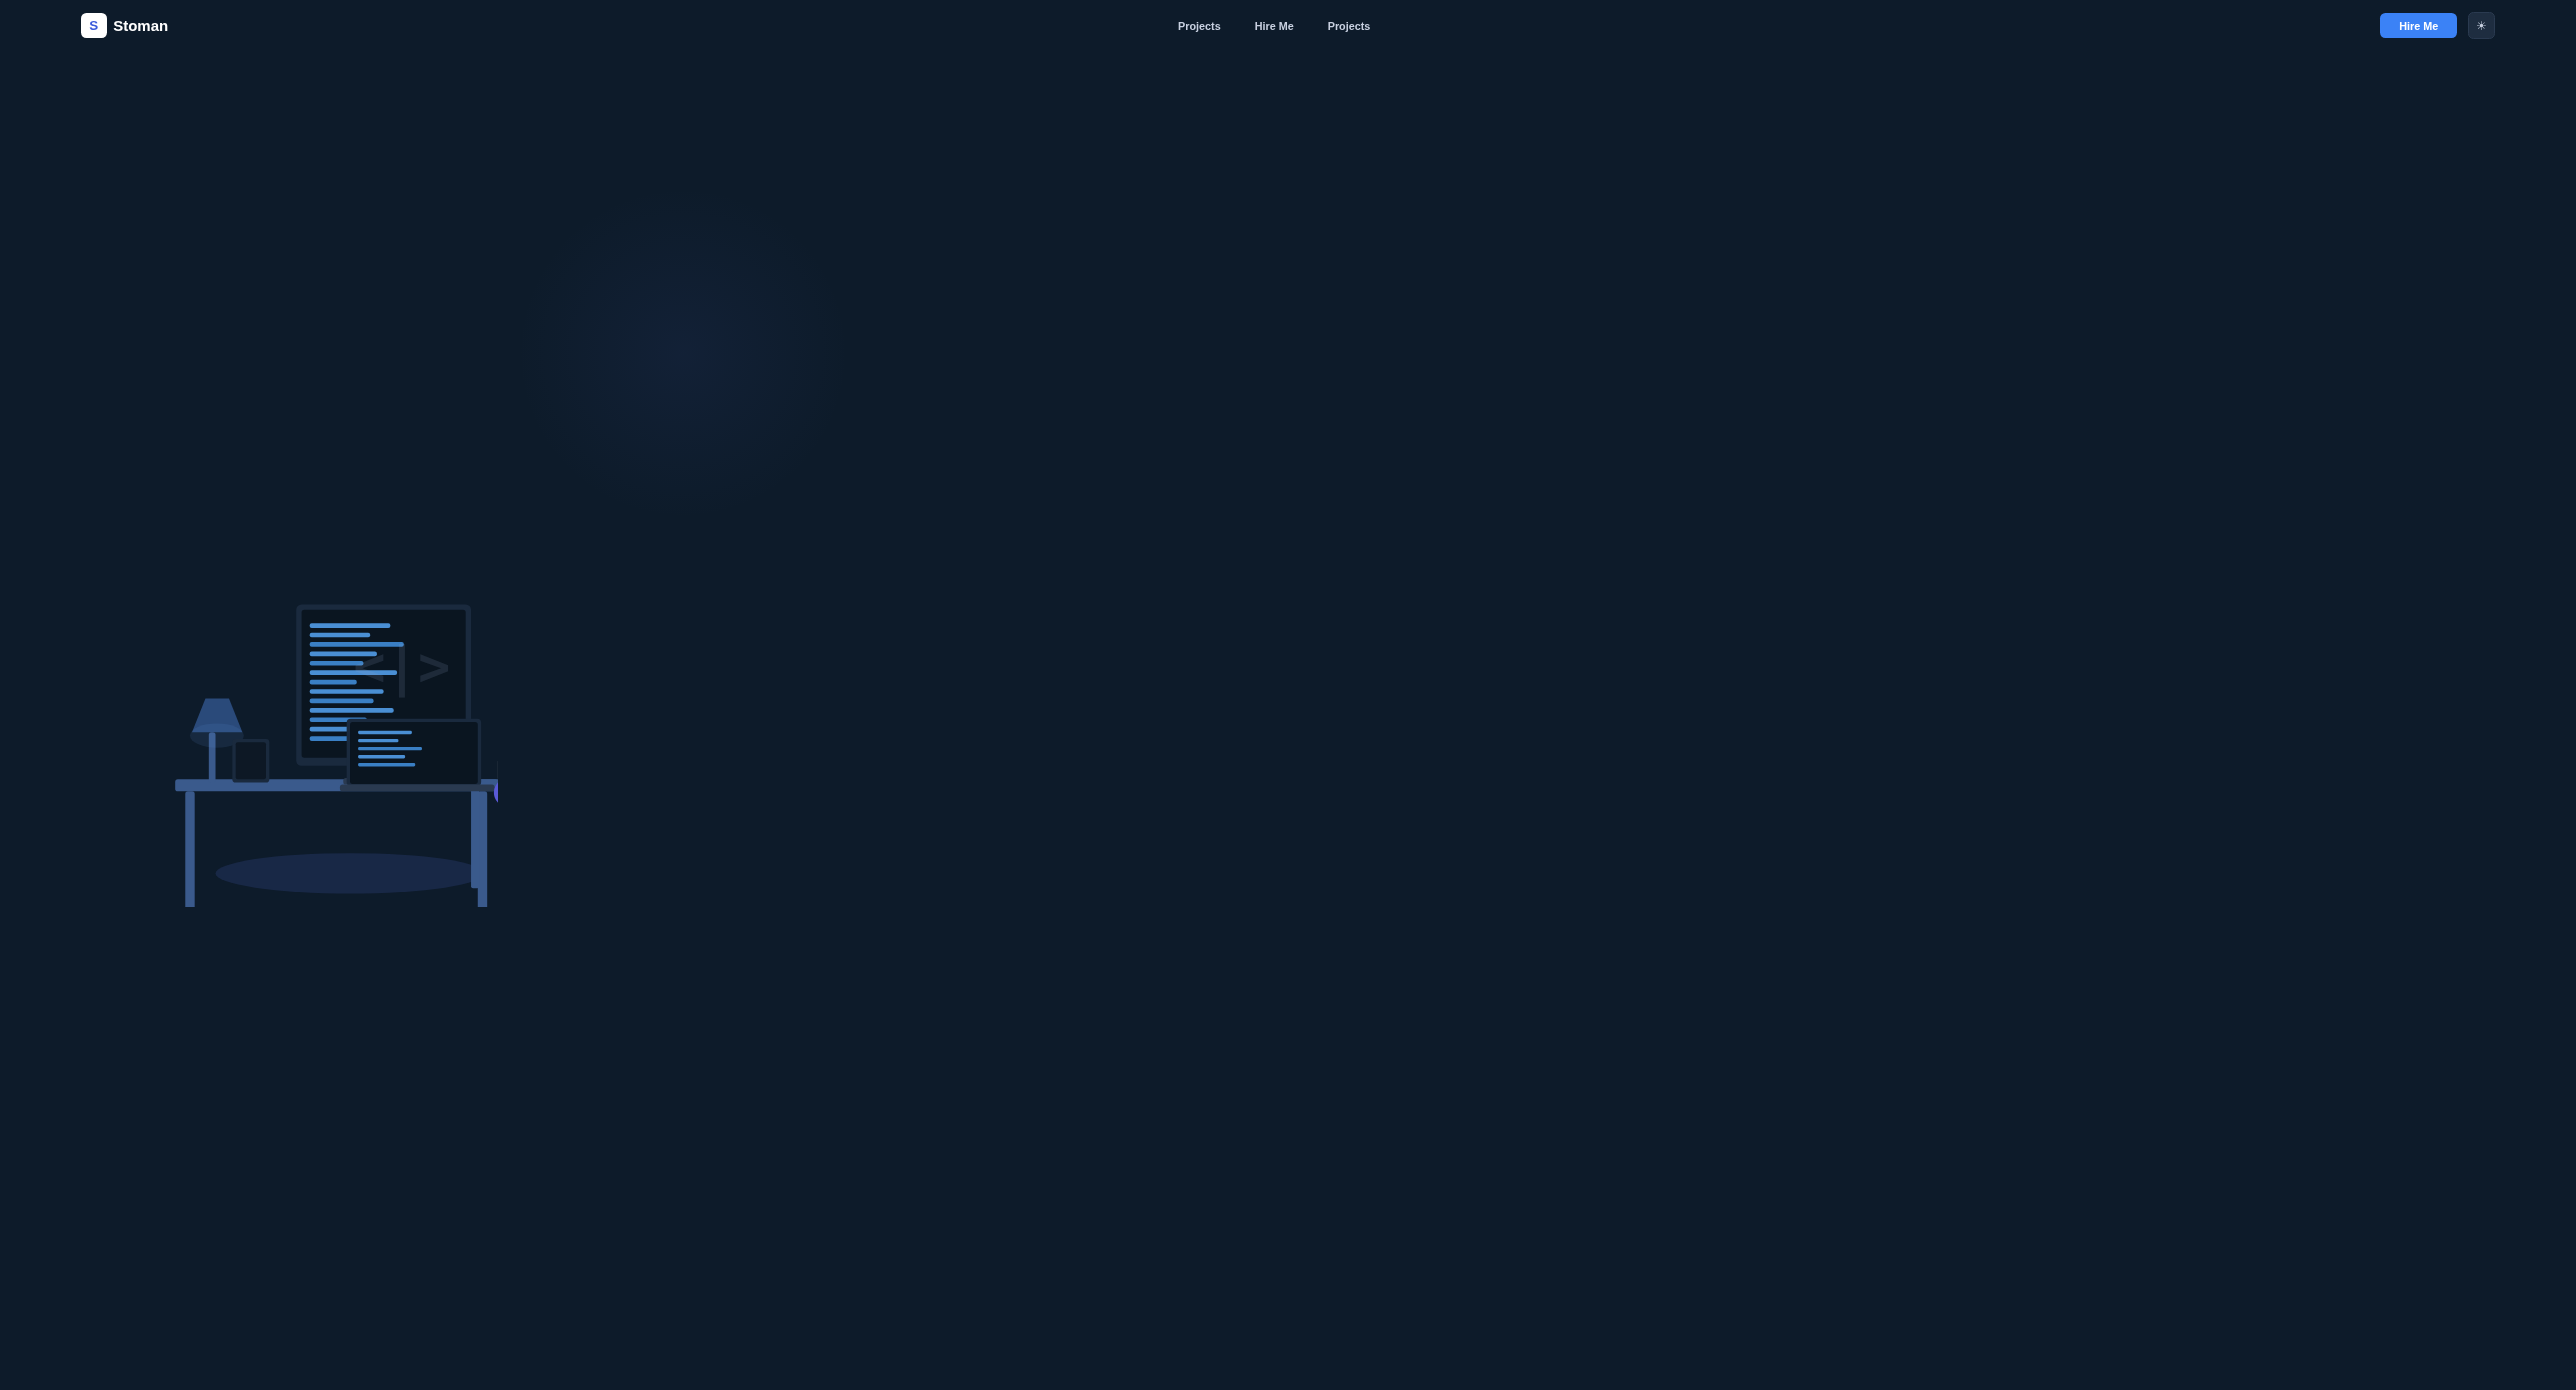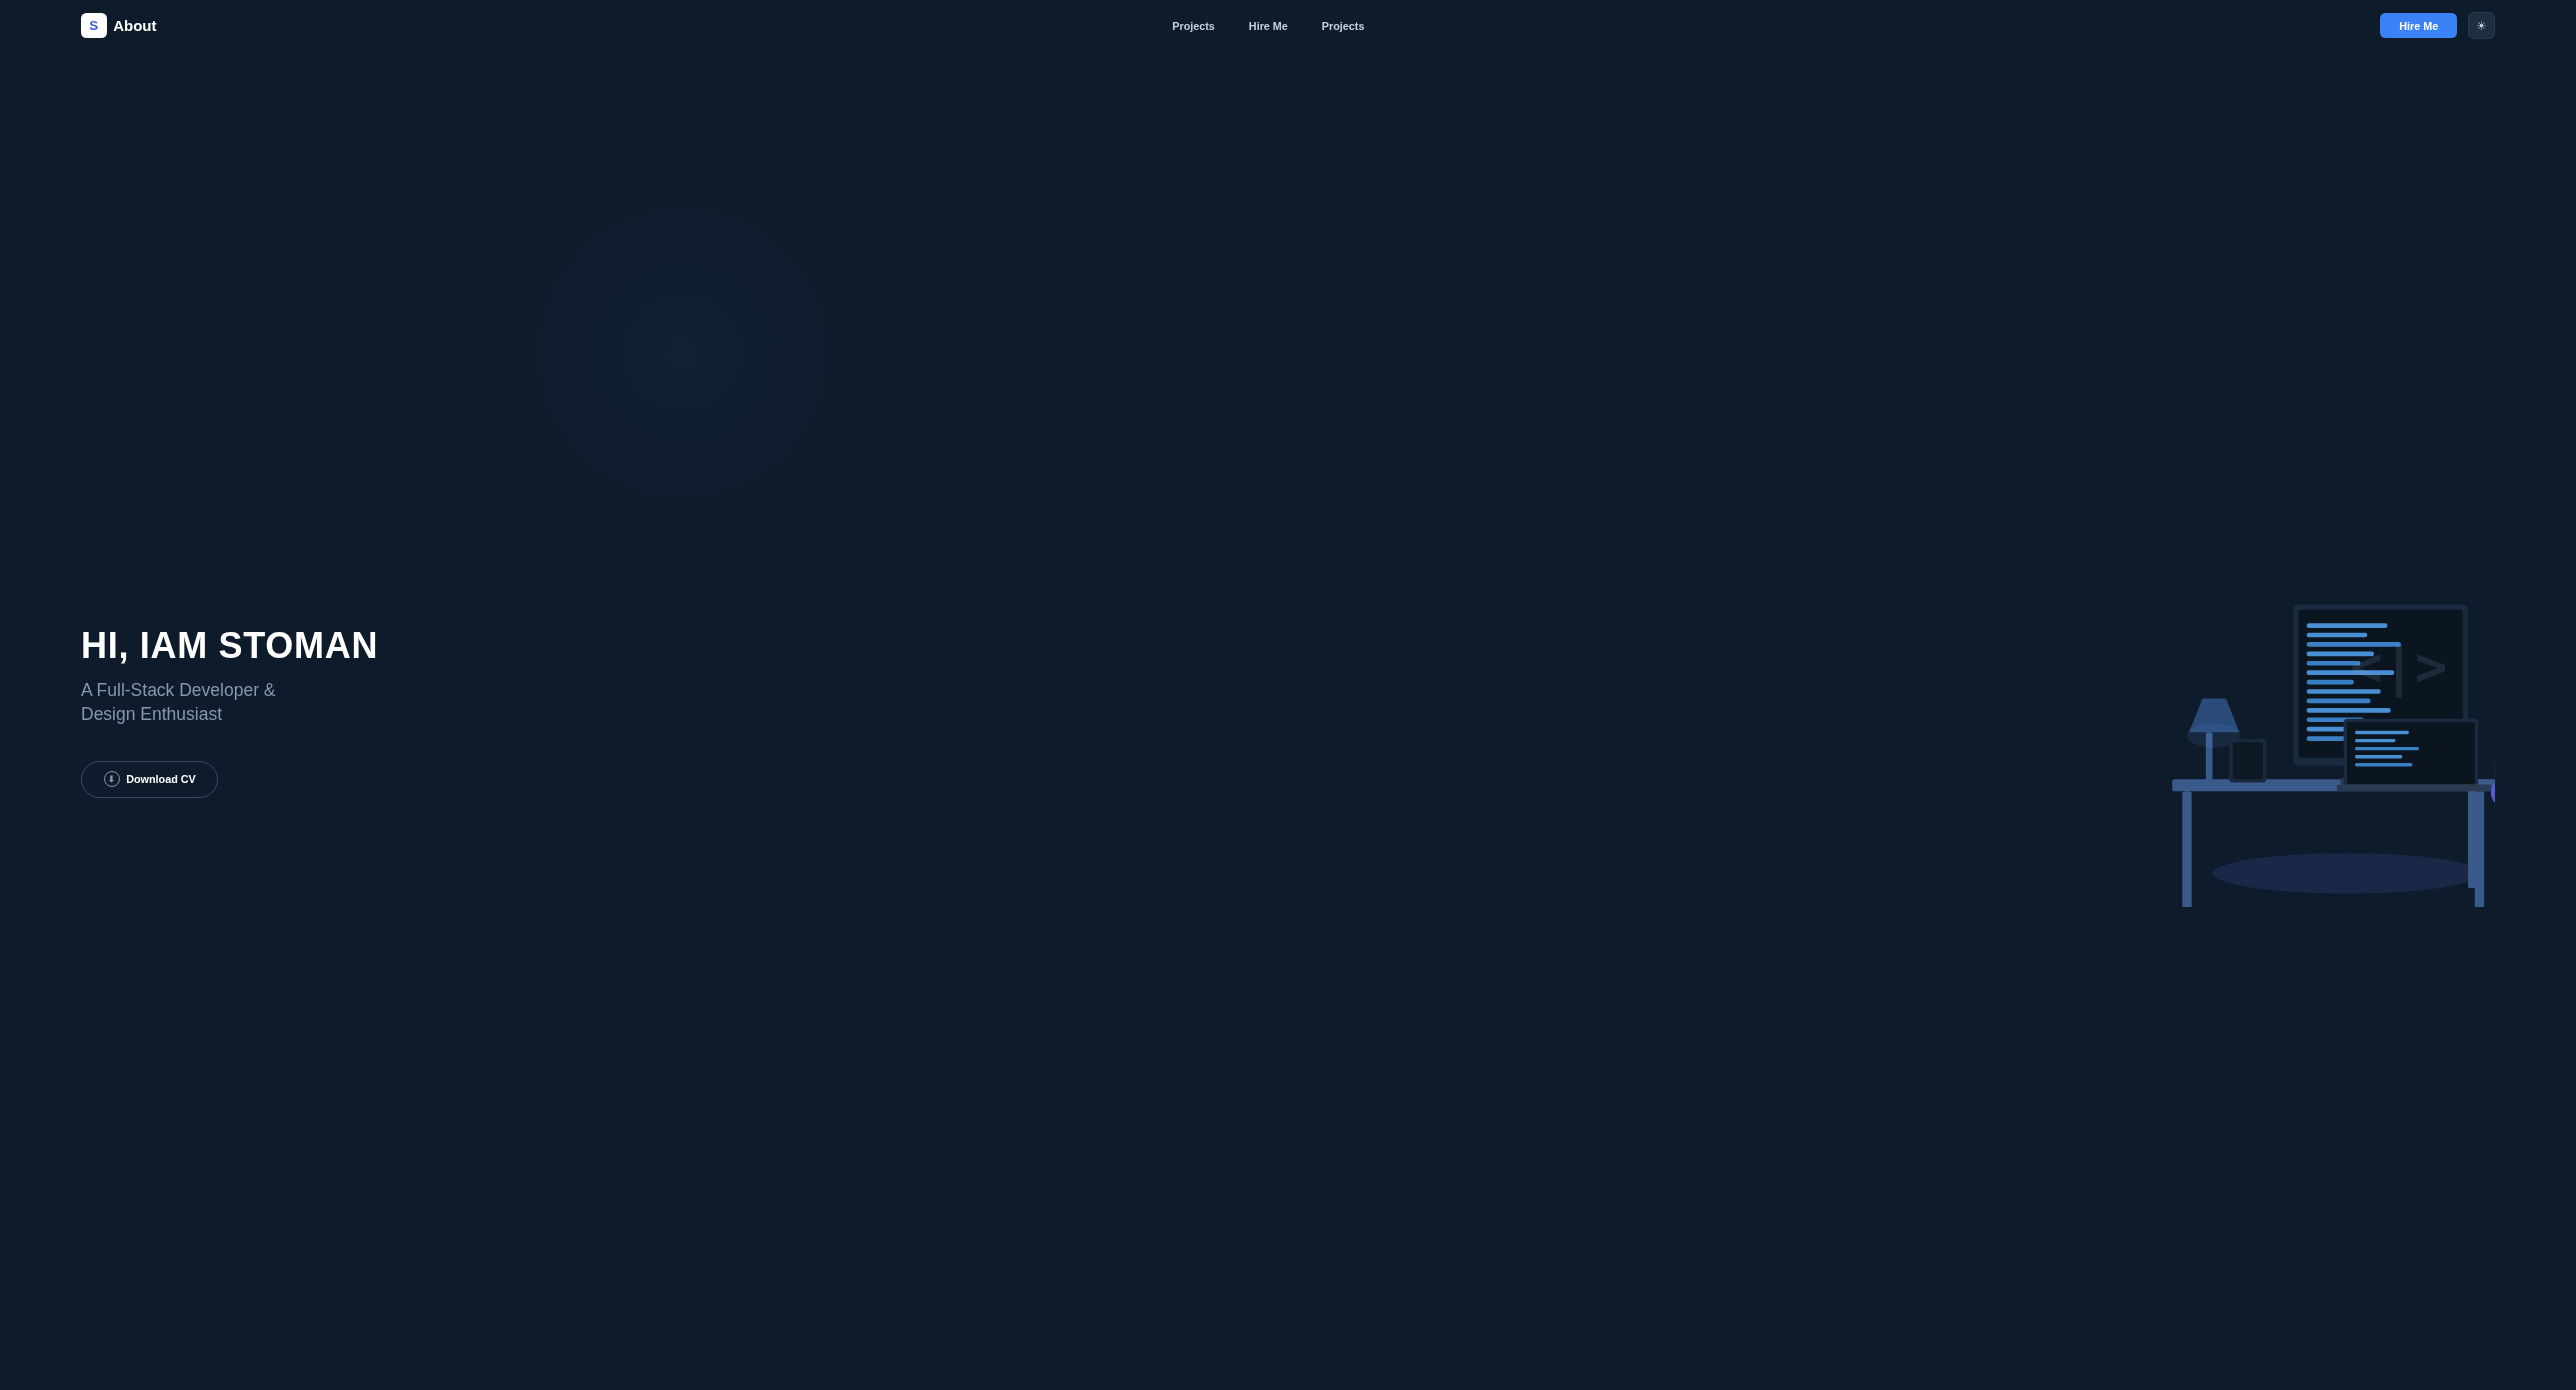--- a/index.html
+++ b/index.html
@@ -178,47 +178,36 @@
     }
   </style>
 </head>
 <body>
 
 <nav>
   <div class="logo-wrap">
     <div class="logo-icon">
       <span>S</span>
     </div>
-    <span class="logo-text">About</span>
+    <span class="logo-text">Stoman</span>
   </div>
 
   <div class="nav-links">
     <a>Projects</a>
     <a>Hire Me</a>
     <a>Projects</a>
   </div>
 
   <div class="nav-right">
     <button class="hire-btn">Hire Me</button>
     <div class="theme-toggle">☀</div>
   </div>
 </nav>
 
 <section class="hero">
-  <div class="hero-left">
-    <h1 class="hero-title">HI, IAM STOMAN</h1>
-    <p class="hero-subtitle">
-      <span>A Full-Stack Developer &amp;</span><br>
-      <span>Design Enthusiast</span>
-    </p>
-    <button class="download-btn">
-      <span class="dl-icon">⬇</span>
-      <span>Download CV</span>
-    </button>
-  </div>
 
   <div class="hero-illustration">
     <svg class="dev-svg" viewBox="0 0 620 580" xmlns="http://www.w3.org/2000/svg">
 
       <ellipse cx="400" cy="530" rx="200" ry="30" fill="rgba(80,100,200,0.18)"></ellipse>
 
       <rect x="140" y="390" width="480" height="18" rx="4" fill="#3a5a8c"></rect>
 
       <rect x="155" y="408" width="14" height="200" rx="4" fill="#3a5a8c"></rect>
 

